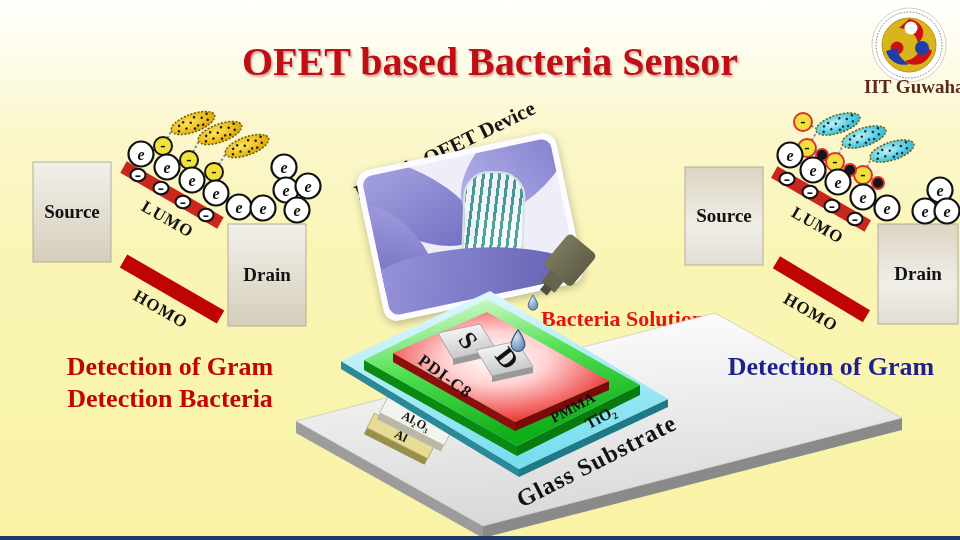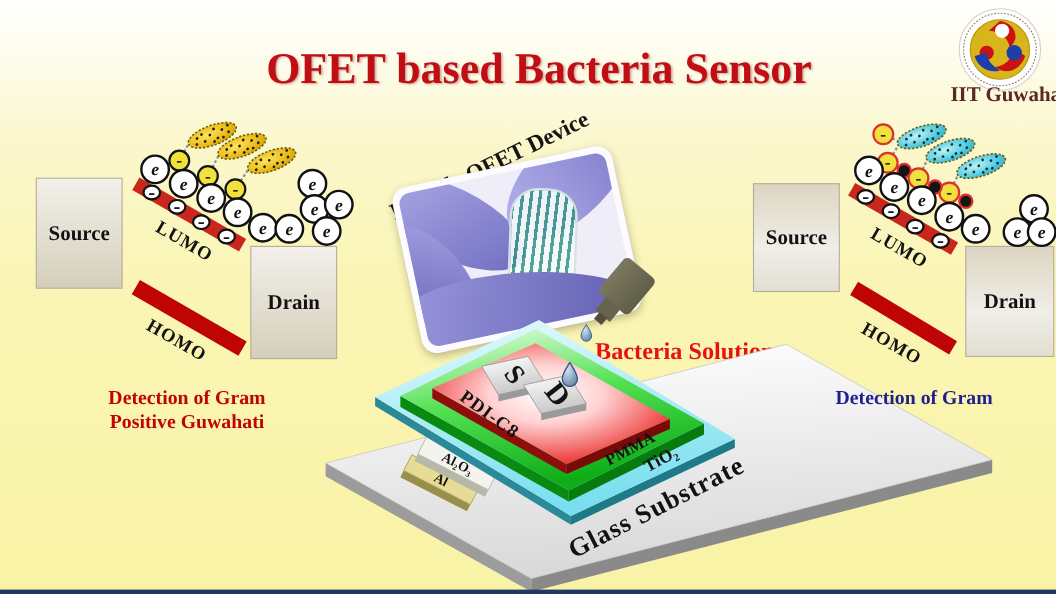--- a/index.html
+++ b/index.html
@@ -10,21 +10,21 @@
   .abs{position:absolute;}
   .title{left:50%;top:10px;transform:translateX(-48%);white-space:nowrap;
        font-size:40px;font-weight:bold;color:#c10e14;
        text-shadow:1.5px 1.5px 2px rgba(110,30,30,.35);margin-top:28px;}
   .subtitle{left:515px;top:66px;transform:translateX(-50%);white-space:nowrap;
        font-size:24px;color:#6e2b30;}
   .inst-label{left:864px;top:76px;font-size:19px;font-weight:bold;color:#5a2a20;white-space:nowrap;}
   .flex-label{left:330px;top:138px;width:230px;text-align:center;
        font-size:21px;font-weight:bold;color:#141414;transform:rotate(-26deg);}
   .solution-label{left:541px;top:306px;font-size:22px;font-weight:bold;color:#e71111;white-space:nowrap;}
-  .caption{top:351px;text-align:center;font-size:18px;font-weight:bold;line-height:1.22;}
+  .caption{top:351px;text-align:center;font-size:26px;font-weight:bold;line-height:1.22;}
   .caption.left{left:30px;width:280px;color:#c00404;}
   .caption.right{left:695px;width:272px;color:#1f1f8e;}
   .bottombar{left:0;bottom:0;width:960px;height:4px;background:#1f3864;}
   
   .photo{left:368px;top:150px;width:204px;height:154px;border-radius:14px;background:#fcfbff;
        transform:rotate(-12deg);box-shadow:0 3px 8px rgba(0,0,0,.25);}
   .photo-inner{position:absolute;inset:6px;border-radius:10px;overflow:hidden;background:#efedf8;}
   .finger{position:absolute;border-radius:50%;}
   .f1{width:150px;height:64px;left:-34px;top:2px;transform:rotate(38deg);
       background:linear-gradient(120deg,#b0ade8,#6f6cc0);}
@@ -290,21 +290,21 @@
         <g>
           <circle cx="288" cy="86" r="12.5" fill="#ffffff" stroke="#111" stroke-width="2.2"></circle>
           <text x="288" y="91.5" text-anchor="middle" font-size="16" font-weight="bold" font-style="italic">e</text>
         </g>
         <g>
           <circle cx="277" cy="110" r="12.5" fill="#ffffff" stroke="#111" stroke-width="2.2"></circle>
           <text x="277" y="115.5" text-anchor="middle" font-size="16" font-weight="bold" font-style="italic">e</text>
         </g>
       </g>
   </svg>
-  <div class="abs caption left"><span>Detection of Gram</span><br><span>Positive Guwahati</span></div>
+  <div class="abs caption left"><span>Detection of Gram</span><br><span>Detection Bacteria</span></div>
 
   <svg id="bandR" class="abs" style="left:660px;top:100px" width="300" height="250" viewBox="0 0 300 250">
     <defs>
       <linearGradient id="boxGradR" x1="0" y1="0" x2="0" y2="1">
         <stop offset="0" stop-color="#ddd5c2"></stop>
           <stop offset="0.6" stop-color="#f0eee8"></stop>
           <stop offset="1" stop-color="#e2ded2"></stop>
       </linearGradient>
       <radialGradient id="cyanGrad" cx="0.4" cy="0.4" r="0.9">
         <stop offset="0" stop-color="#bff2f8"></stop>

